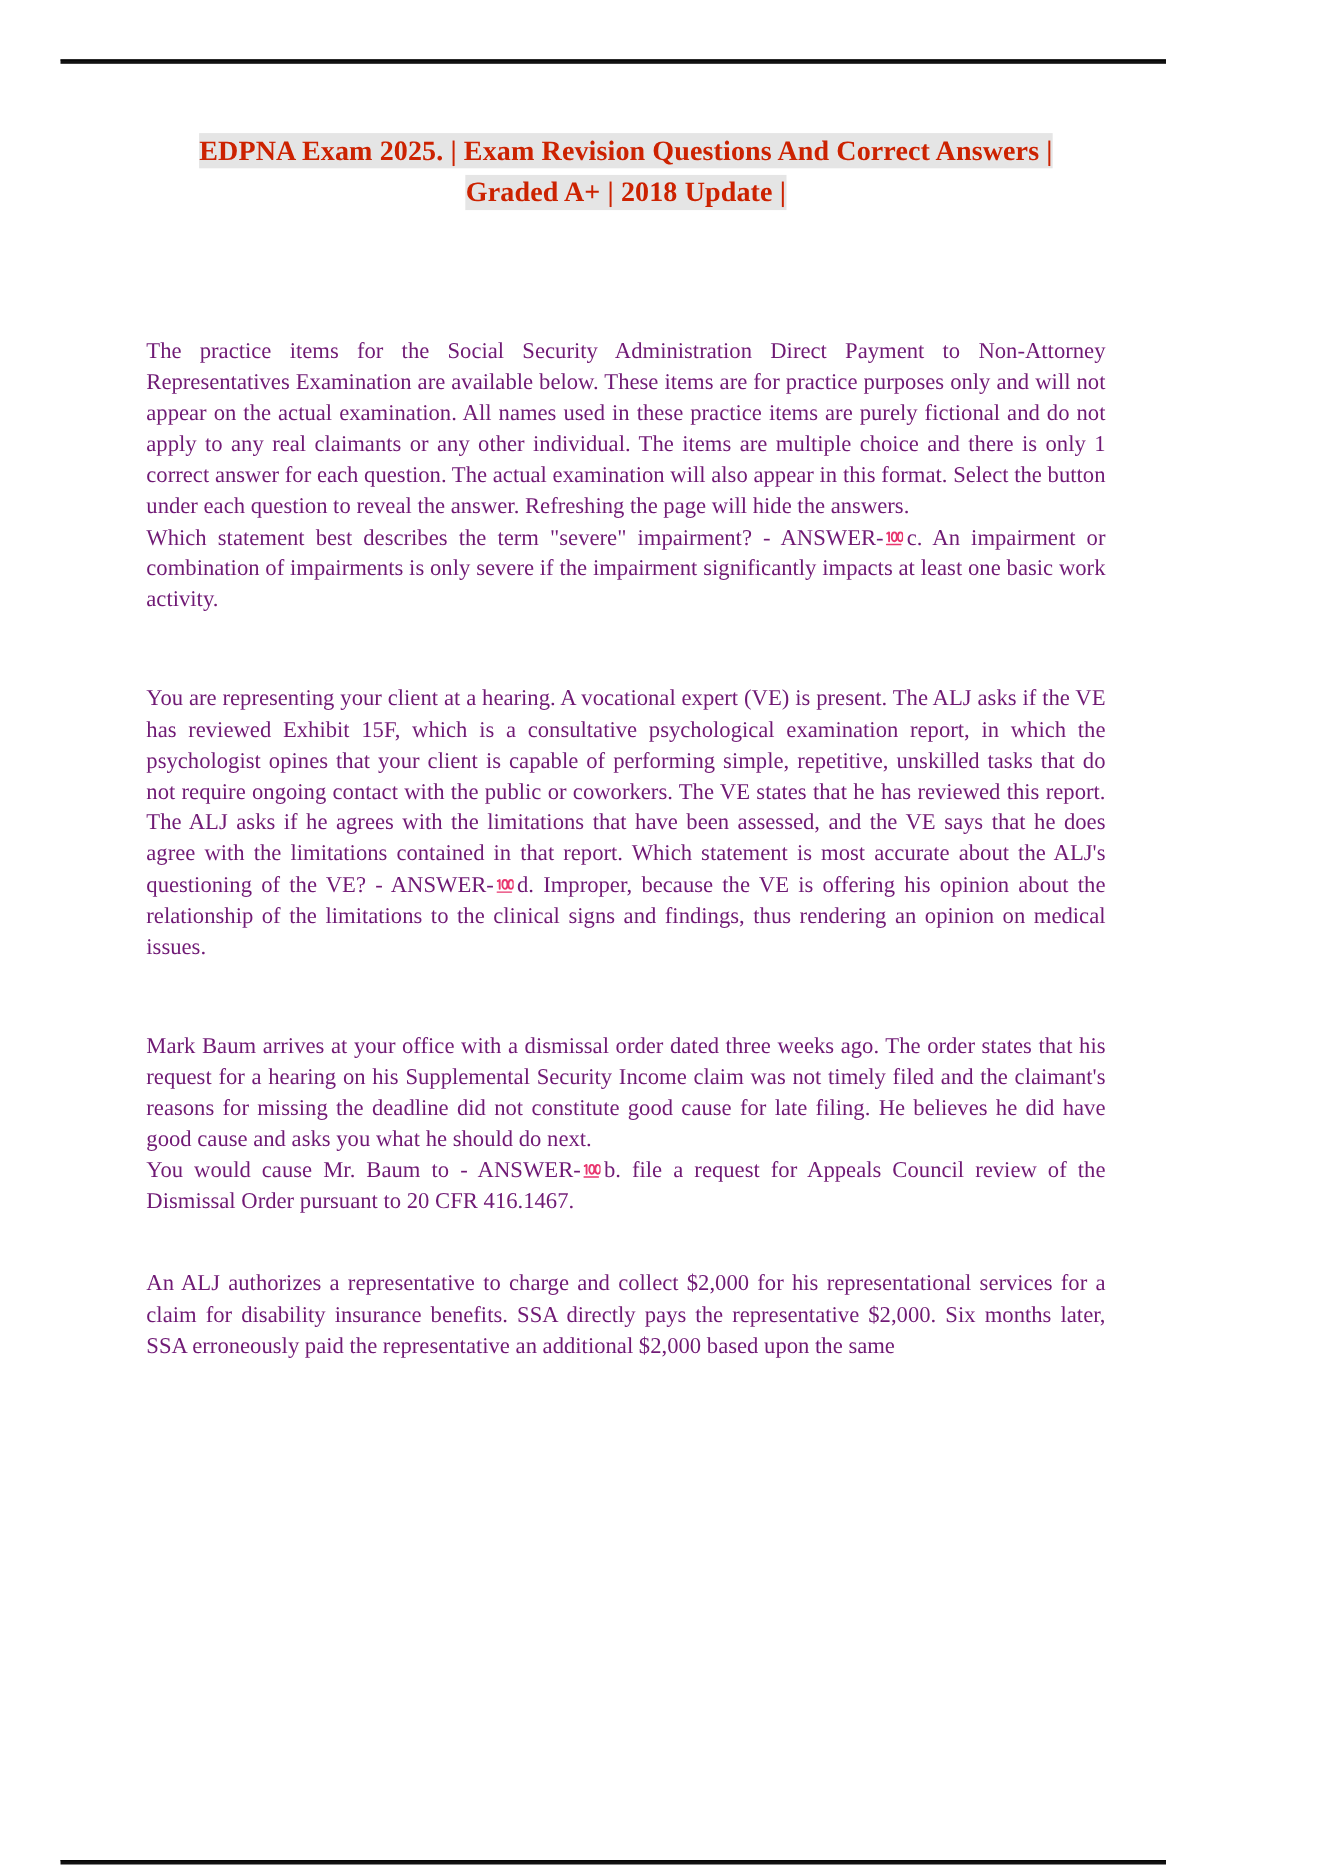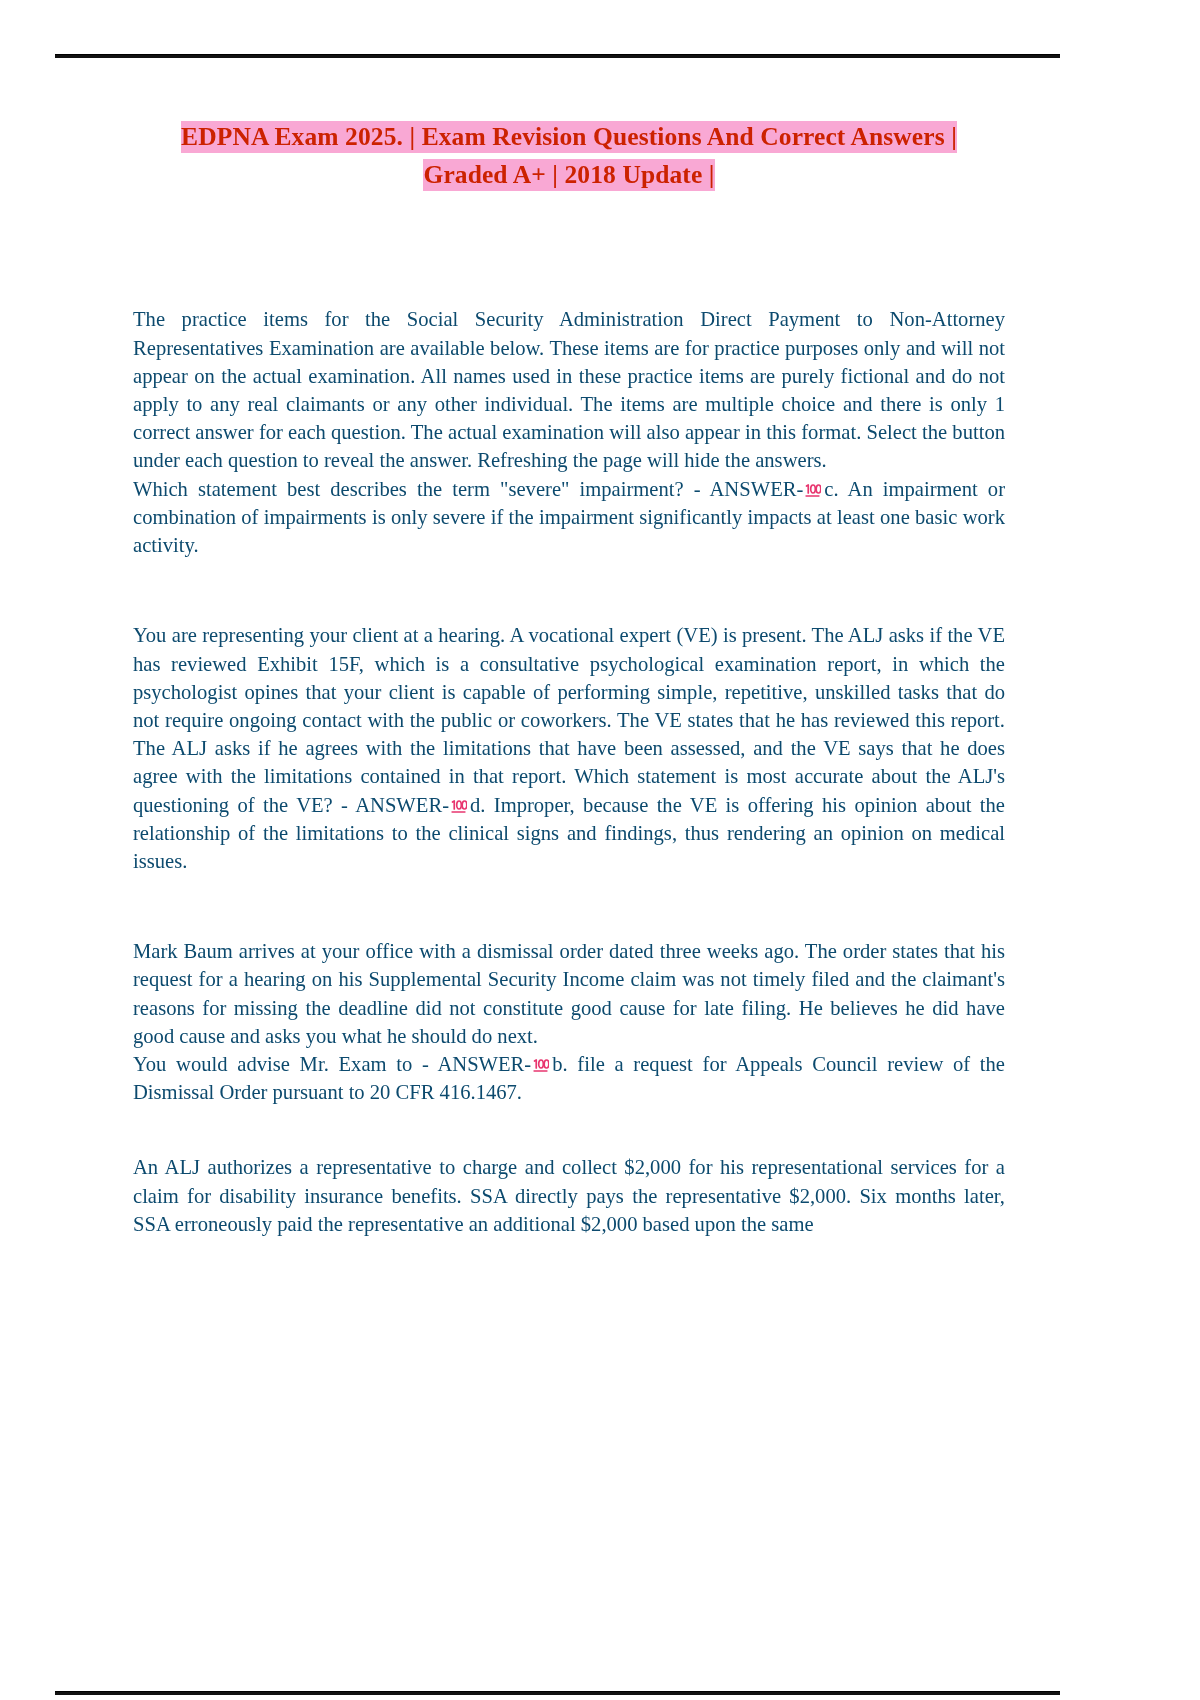--- a/index.html
+++ b/index.html
@@ -46,34 +46,34 @@
   .doc-title {
     text-align: center;
     font-size: 25.5px;
     line-height: 1.48;
     font-weight: bold;
     color: #cc2200;
     margin: 0 0 0 0;
     letter-spacing: 0.1px;
   }
   .doc-title .hl {
-    background: #f9a8d4;
+    background: #e5e5e5;
     box-decoration-break: clone;
     -webkit-box-decoration-break: clone;
     padding: 1px 0 2px 0;
   }
 
   
   .para {
     font-size: 20.6px;
     line-height: 1.37;
     text-align: justify;
     text-justify: inter-word;
     margin: 0;
-    color: #0c4a6e;
+    color: #701a75;
     font-family: Liberation Serif, serif;
   }
   .para + .para { }
 
   .spacer-lg { height: 62px; }
   .spacer-md { height: 47px; }
 
   .first-body { margin-top: 112px; }
 
   
@@ -124,21 +124,21 @@
             </g>
             <g fill="none" stroke="#e8366f" stroke-width="2.6" stroke-linecap="round">
               <path d="M4 26 L30 26"></path>
             </g>
           </svg></span><span>d. Improper, because the VE is offering his opinion about the relationship of the limitations to the clinical signs and findings, thus rendering an opinion on medical issues.</span></p>
 
     <div class="spacer-lg"></div>
 
     <p class="para">Mark Baum arrives at your office with a dismissal order dated three weeks ago. The order states that his request for a hearing on his Supplemental Security Income claim was not timely filed and the claimant's reasons for missing the deadline did not constitute good cause for late filing. He believes he did have good cause and asks you what he should do next.</p>
 
-    <p class="para"><span>You would advise Mr. Exam to - ANSWER-</span><span class="emoji-100"><svg viewBox="0 0 34 30" xmlns="http://www.w3.org/2000/svg">
+    <p class="para"><span>You would cause Mr. Baum to - ANSWER-</span><span class="emoji-100"><svg viewBox="0 0 34 30" xmlns="http://www.w3.org/2000/svg">
             <g fill="none" stroke="#e8366f" stroke-width="3.4" stroke-linecap="round" stroke-linejoin="round">
               <path d="M5 6 L8.5 4 L8.5 20"></path>
               <ellipse cx="18" cy="12" rx="4.6" ry="8"></ellipse>
               <ellipse cx="29" cy="12" rx="4.6" ry="8"></ellipse>
             </g>
             <g fill="none" stroke="#e8366f" stroke-width="2.6" stroke-linecap="round">
               <path d="M4 26 L30 26"></path>
             </g>
           </svg></span><span>b. file a request for Appeals Council review of the Dismissal Order pursuant to 20 CFR 416.1467.</span></p>
 

